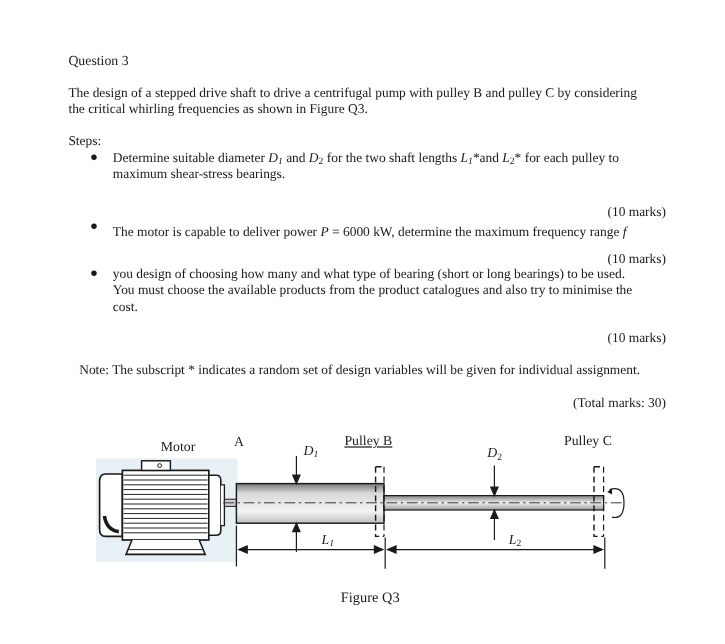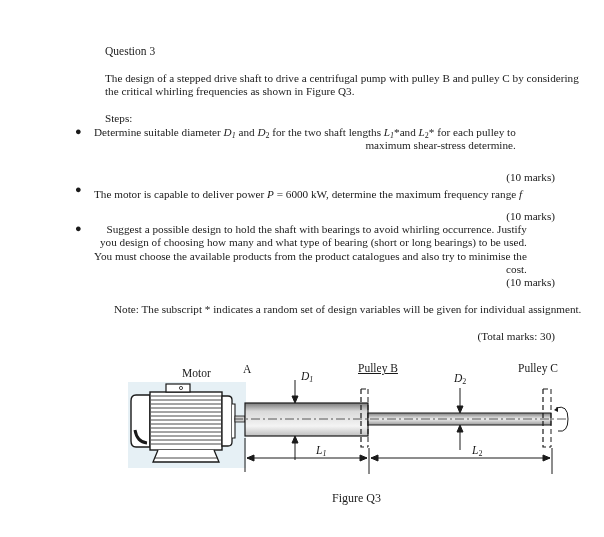--- a/index.html
+++ b/index.html
@@ -1,24 +1,24 @@
 <!DOCTYPE html>
 <html><head>
 <meta charset="utf-8">
 <style>
   html, body { margin:0; padding:0; background:#ffffff; }
   body { width:604px; height:537px; position:relative; overflow:hidden;
          font-family:"Liberation Serif", "DejaVu Serif", serif; color:#1a1a1a; }
-  .abs { position:absolute;margin-left:48px; }
+  .abs { position:absolute; }
   .t { font-size:11.2px; line-height:13.4px; white-space:nowrap; }
   .heading { left:57px; top:45px; font-size:11.5px; }
   .intro { left:57px; top:72px; }
   .steps-label { left:57px; top:112px; }
   .bullet { position:absolute; font-size:11px; }
-  .item { position:absolute; left:94px;text-align:right; }
+  .item { position:absolute; left:94px; }
   .marks { position:absolute; right:49px; text-align:right; }
   .note { left:66px; top:303px; }
   .total { right:49px; top:330px; text-align:left; }
   i { font-style:italic; }
   sub { font-size:8px; vertical-align:-2px; line-height:0; }
   .label { position:absolute; font-size:11.5px; white-space:nowrap; }
   .caption { left:284px; top:491px; font-size:12px; }
 </style>
 </head>
 <body>
@@ -30,35 +30,34 @@
   <div>the critical whirling frequencies as shown in Figure Q3.</div>
 </div>
 
 <div class="abs t steps-label">Steps:</div>
 
 <div class="bullet" style="left:75px;top:125px;">●</div>
 <div class="item t" style="top:126px;">
   <div>
     <span>Determine suitable diameter </span><i>D</i><sub><i>1</i></sub><span> and </span><i>D</i><sub>2</sub><span> for the two shaft lengths </span><i>L</i><sub><i>1</i></sub><span>*and </span><i>L</i><sub>2</sub><span>* for each pulley to</span>
   </div>
-  <div>maximum shear-stress determine.</div>
+  <div>maximum shear-stress bearings.</div>
 </div>
 <div class="marks t" style="top:171px;">(10 marks)</div>
 
 <div class="bullet" style="left:75px;top:183px;">●</div>
 <div class="item t" style="top:188px;">
   <div>
     <span>The motor is capable to deliver power </span><i>P</i><span> = 6000 kW, determine the maximum frequency range </span><i>f</i>
   </div>
 </div>
 <div class="marks t" style="top:210px;">(10 marks)</div>
 
 <div class="bullet" style="left:75px;top:222px;">●</div>
 <div class="item t" style="top:223px;">
-  <div>Suggest a possible design to hold the shaft with bearings to avoid whirling occurrence. Justify</div>
   <div>you design of choosing how many and what type of bearing (short or long bearings) to be used.</div>
   <div>You must choose the available products from the product catalogues and also try to minimise the</div>
   <div>cost.</div>
 </div>
 <div class="marks t" style="top:276px;">(10 marks)</div>
 
 <div class="abs t note">Note: The subscript * indicates a random set of design variables will be given for individual assignment.</div>
 <div class="abs t total">(Total marks: 30)</div>
 
 <div class="abs" style="left:0;top:350px;width:604px;height:140px;">
@@ -157,21 +156,21 @@
     <g stroke="#1a1a1a" stroke-width="1">
       <line x1="323" y1="108" x2="502" y2="108"></line>
       <path d="M323,108 l7,-3 v6 z" fill="#1a1a1a"></path>
       <path d="M502,108 l-7,-3 v6 z" fill="#1a1a1a"></path>
     </g>
   </svg>
 
   
   <div class="label" style="left:134px;top:17px;">Motor</div>
   <div class="label" style="left:195px;top:13px;">A</div>
-  <div class="label" style="left:310px;top:12px;text-decoration:underline;">Pulley B</div>
+  <div class="label" style="left:287px;top:12px;text-decoration:underline;">Pulley B</div>
   <div class="label" style="left:470px;top:12px;">Pulley C</div>
   <div class="label" style="left:253px;top:20px;"><i>D</i><sub><i>1</i></sub></div>
   <div class="label" style="left:406px;top:22px;"><i>D</i><sub>2</sub></div>
   <div class="label" style="left:268px;top:94px;"><i>L</i><sub><i>1</i></sub></div>
   <div class="label" style="left:424px;top:94px;"><i>L</i><sub>2</sub></div>
 </div>
 
 <div class="abs caption">Figure Q3</div>
 
 </body></html>

